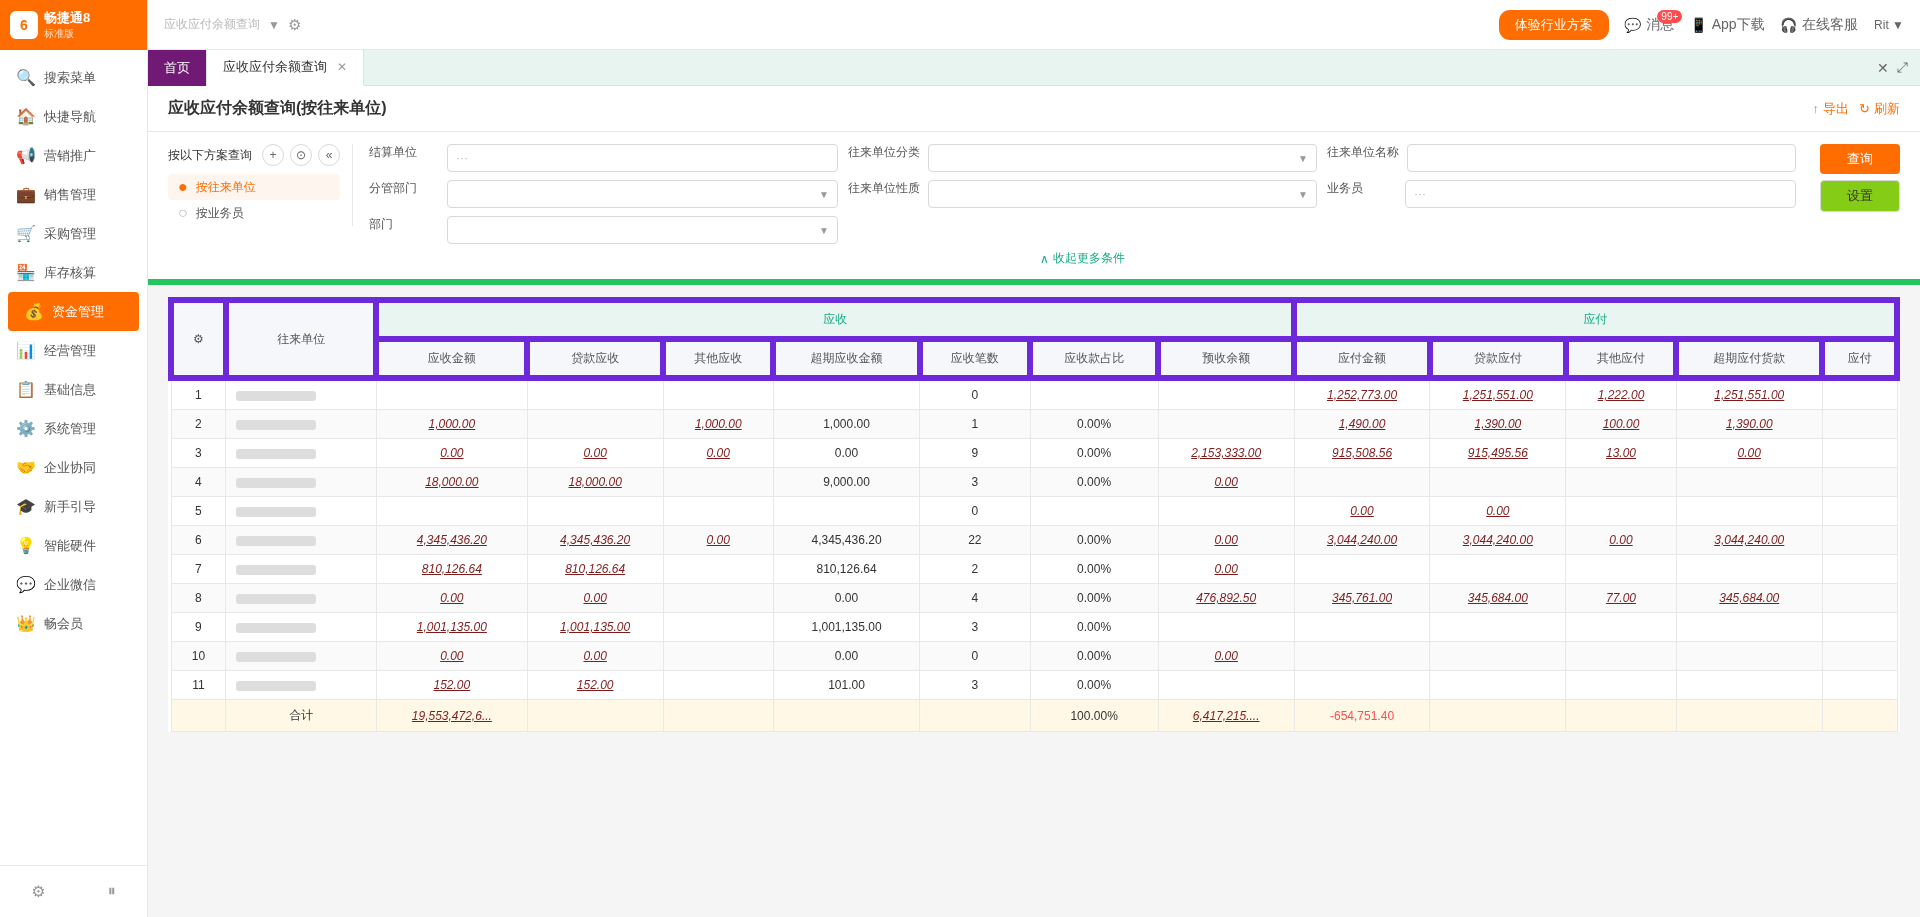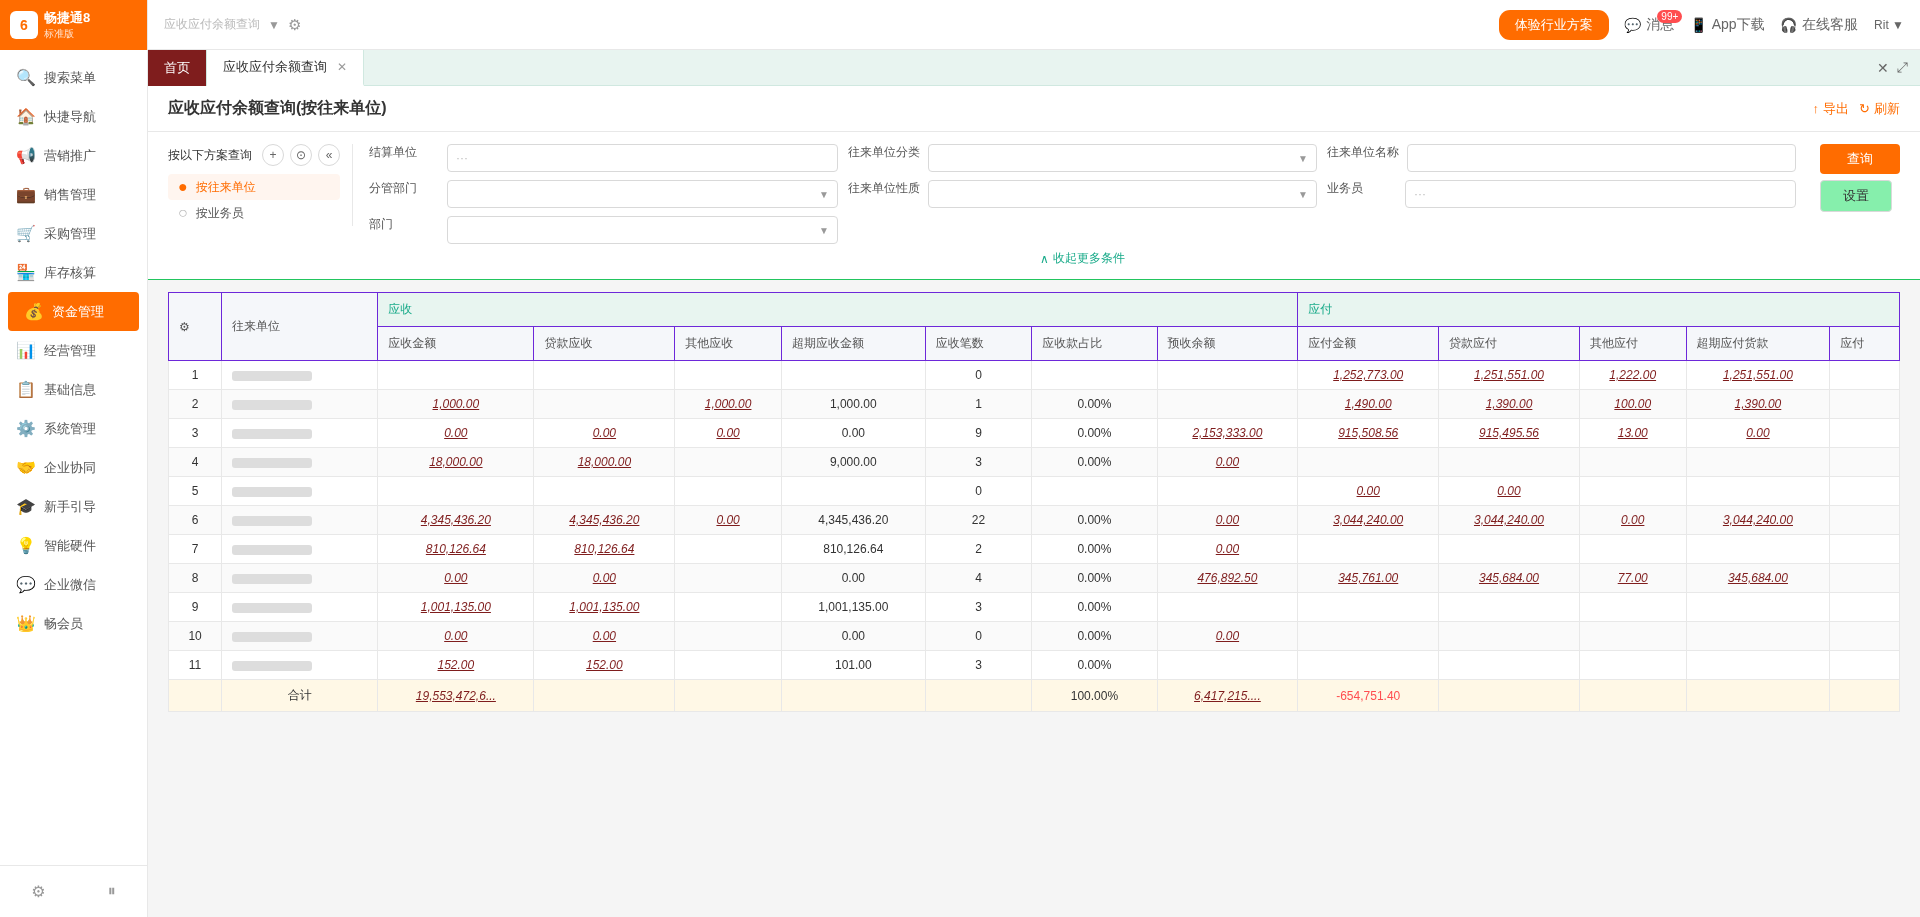--- a/index.html
+++ b/index.html
@@ -48,42 +48,42 @@
     
     .tab-bar {
       background: #e8f4f0; display: flex; align-items: center; padding: 0; height: 36px;
       border-bottom: 1px solid #d0e8e0;
     }
     .tab-item {
       padding: 0 16px; height: 36px; display: flex; align-items: center; gap: 6px;
       cursor: pointer; font-size: 13px; color: #555; border-right: 1px solid #d0e8e0;
     }
     .tab-item.active { background: #fff; color: #333; font-weight: 500; border-bottom: 2px solid #fff; margin-bottom: -1px; }
-    .tab-item.home { background: #7f1d1d; color: #fff; }
+    .tab-item.home { background: #701a75; color: #fff; }
     .tab-close { color: #999; font-size: 12px; margin-left: 4px; }
     .tab-bar-actions { margin-left: auto; display: flex; align-items: center; gap: 8px; padding: 0 12px; }
     .tab-bar-icon { cursor: pointer; color: #666; font-size: 14px; }
 
     
     .page-content { flex: 1; overflow: hidden; background: #f5f5f5; display: flex; flex-direction: column; }
 
     
     .page-header {
       background: #fff; padding: 12px 20px; display: flex; align-items: center; justify-content: space-between;
       border-bottom: 1px solid #e8e8e8;
       gap: 11px;
     }
     .page-title { font-size: 16px; font-weight: bold; color: #333; }
     .page-header-actions { display: flex; gap: 10px; }
     .export-btn { color: #ff6c00; cursor: pointer; font-size: 13px; display: flex; align-items: center; gap: 4px; }
     .refresh-btn { color: #ff6c00; cursor: pointer; font-size: 13px; display: flex; align-items: center; gap: 4px; }
 
     
     .search-panel {
-      background: #fff; padding: 12px 20px; border-bottom: 1px solid #22c55e;
+      background: #fff; padding: 12px 20px; border-bottom: 6px solid #22c55e;
     }
     .search-label-main { font-size: 12px; color: #333; white-space: nowrap; display: flex; align-items: center; gap: 6px; }
     .search-actions { display: flex; align-items: center; gap: 6px; margin-left: 4px; }
     .search-action-btn { width: 22px; height: 22px; border: 1px solid #d9d9d9; border-radius: 50%; display: flex; align-items: center; justify-content: center; cursor: pointer; color: #666; font-size: 12px; }
     .filter-option {
       display: flex; align-items: center; gap: 4px; padding: 4px 10px; cursor: pointer;
       font-size: 12px; color: #555; border-radius: 4px;
     }
     .filter-option.active { background: #fff5ef; color: #ff6c00; font-weight: 500; }
     .search-field { display: flex; gap: 8px; }
@@ -92,29 +92,29 @@
       flex: 1; border: 1px solid #d9d9d9; border-radius: 4px; padding: 4px 8px;
       font-size: 12px; color: #333; background: #fff; display: flex; align-items: center;
       justify-content: space-between; cursor: pointer; min-height: 28px;
     }
     .search-field-input .arrow-icon { color: #999; font-size: 10px; }
     .collapse-bar {
       text-align: center; color: #1aab8a; font-size: 12px; cursor: pointer;
       padding: 6px 0 0; display: flex; align-items: center; justify-content: center; gap: 4px;
     }
     .query-btn { background: #ff6c00; color: #fff; border: none; padding: 6px 20px; border-radius: 4px; cursor: pointer; font-size: 13px; width: 80px; }
-    .setting-btn { background: #86efac; color: #333; border: 1px solid #d9d9d9; padding: 6px 20px; border-radius: 4px; cursor: pointer; font-size: 13px; width: 72px; }
+    .setting-btn { background: #84cc16; color: #333; border: 1px solid #d9d9d9; padding: 6px 20px; border-radius: 4px; cursor: pointer; font-size: 13px; width: 80px; }
     .btn-group { display: flex; flex-direction: column; gap: 6px; margin-left: 12px; }
 
     
     .table-section { flex: 1; overflow: auto; padding: 12px 20px; }
     .data-table { width: 100%; border-collapse: collapse; background: #fff; font-size: 12px; }
     .data-table th {
       background: #f5f7fa; color: #555; font-weight: 500; padding: 8px 10px;
-      border: 1px solid #6d28d9; text-align: left; white-space: nowrap;
+      border: 6px solid #6d28d9; text-align: center; white-space: nowrap;
     }
     .data-table td {
       padding: 7px 10px; border: 1px solid #e8e8e8; text-align: center; color: #333;
       white-space: nowrap;
     }
     .data-table tr:nth-child(even) td { background: #fafafa; }
     .underline-link { text-decoration: underline; color: #7f1d1d; cursor: pointer; font-style: italic; }
     .negative { color: #ff4d4f; }
     .group-header {
       background: #e8f0fe; color: #333; font-weight: 500;

